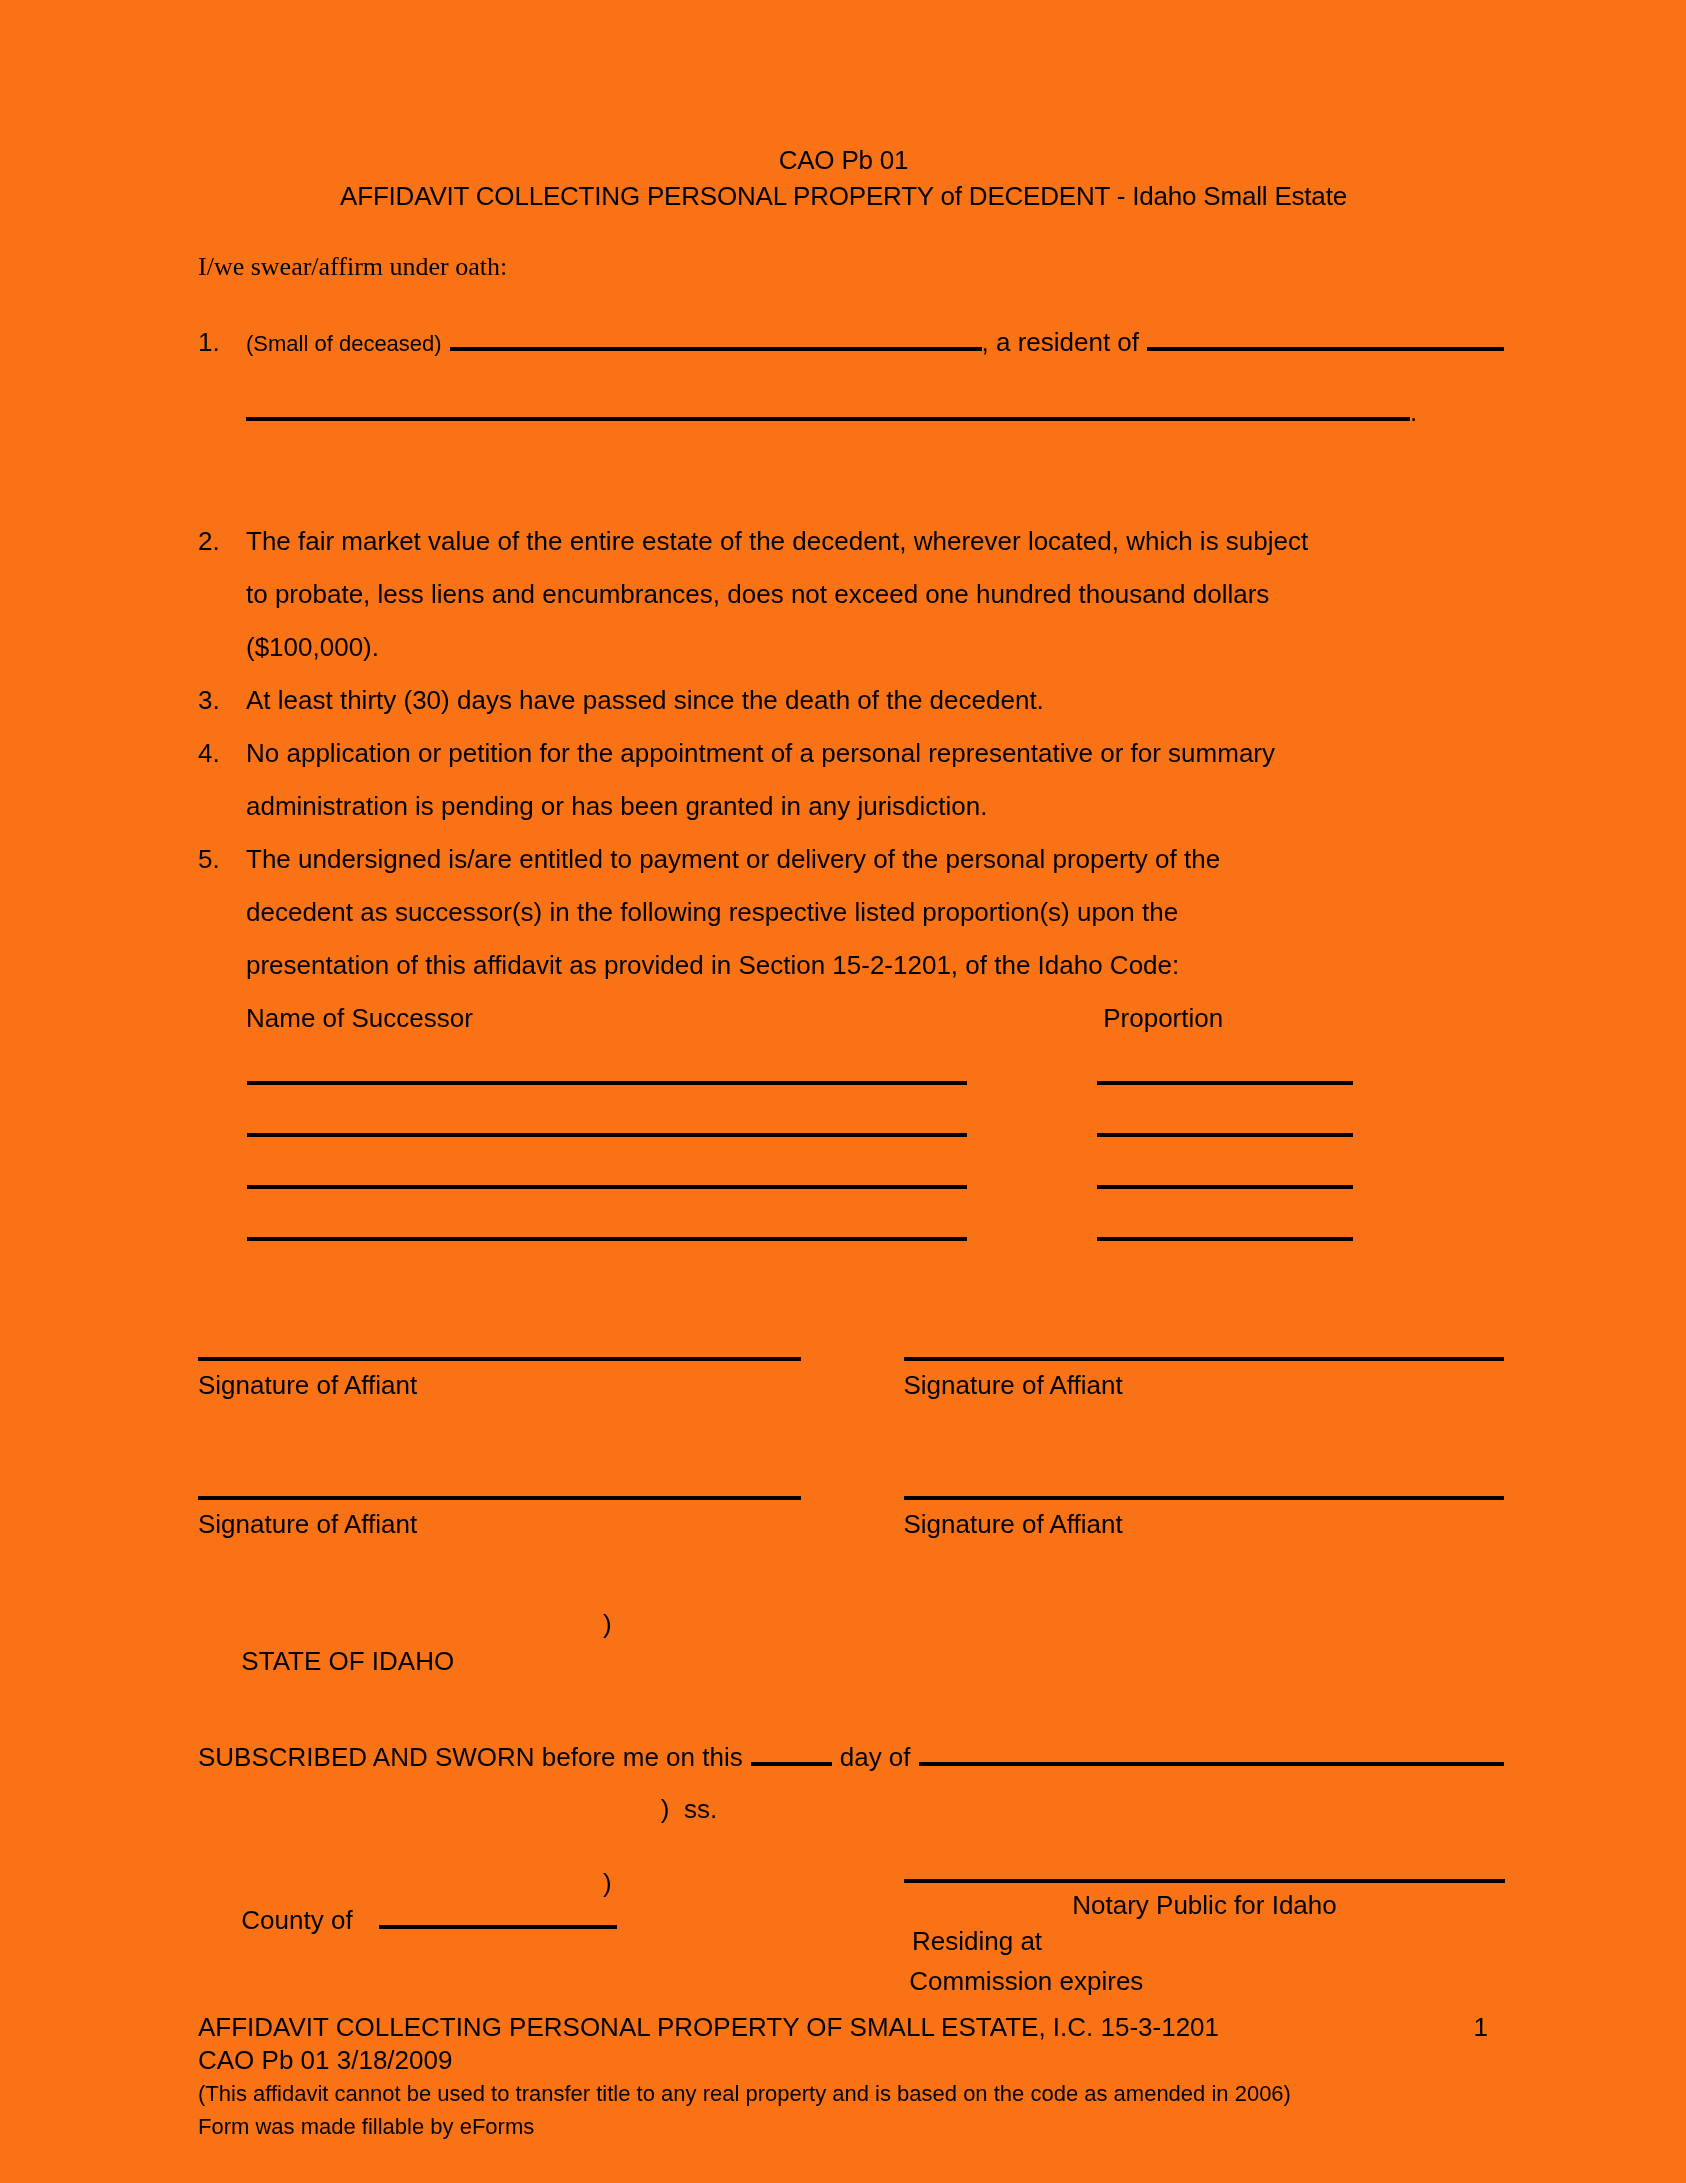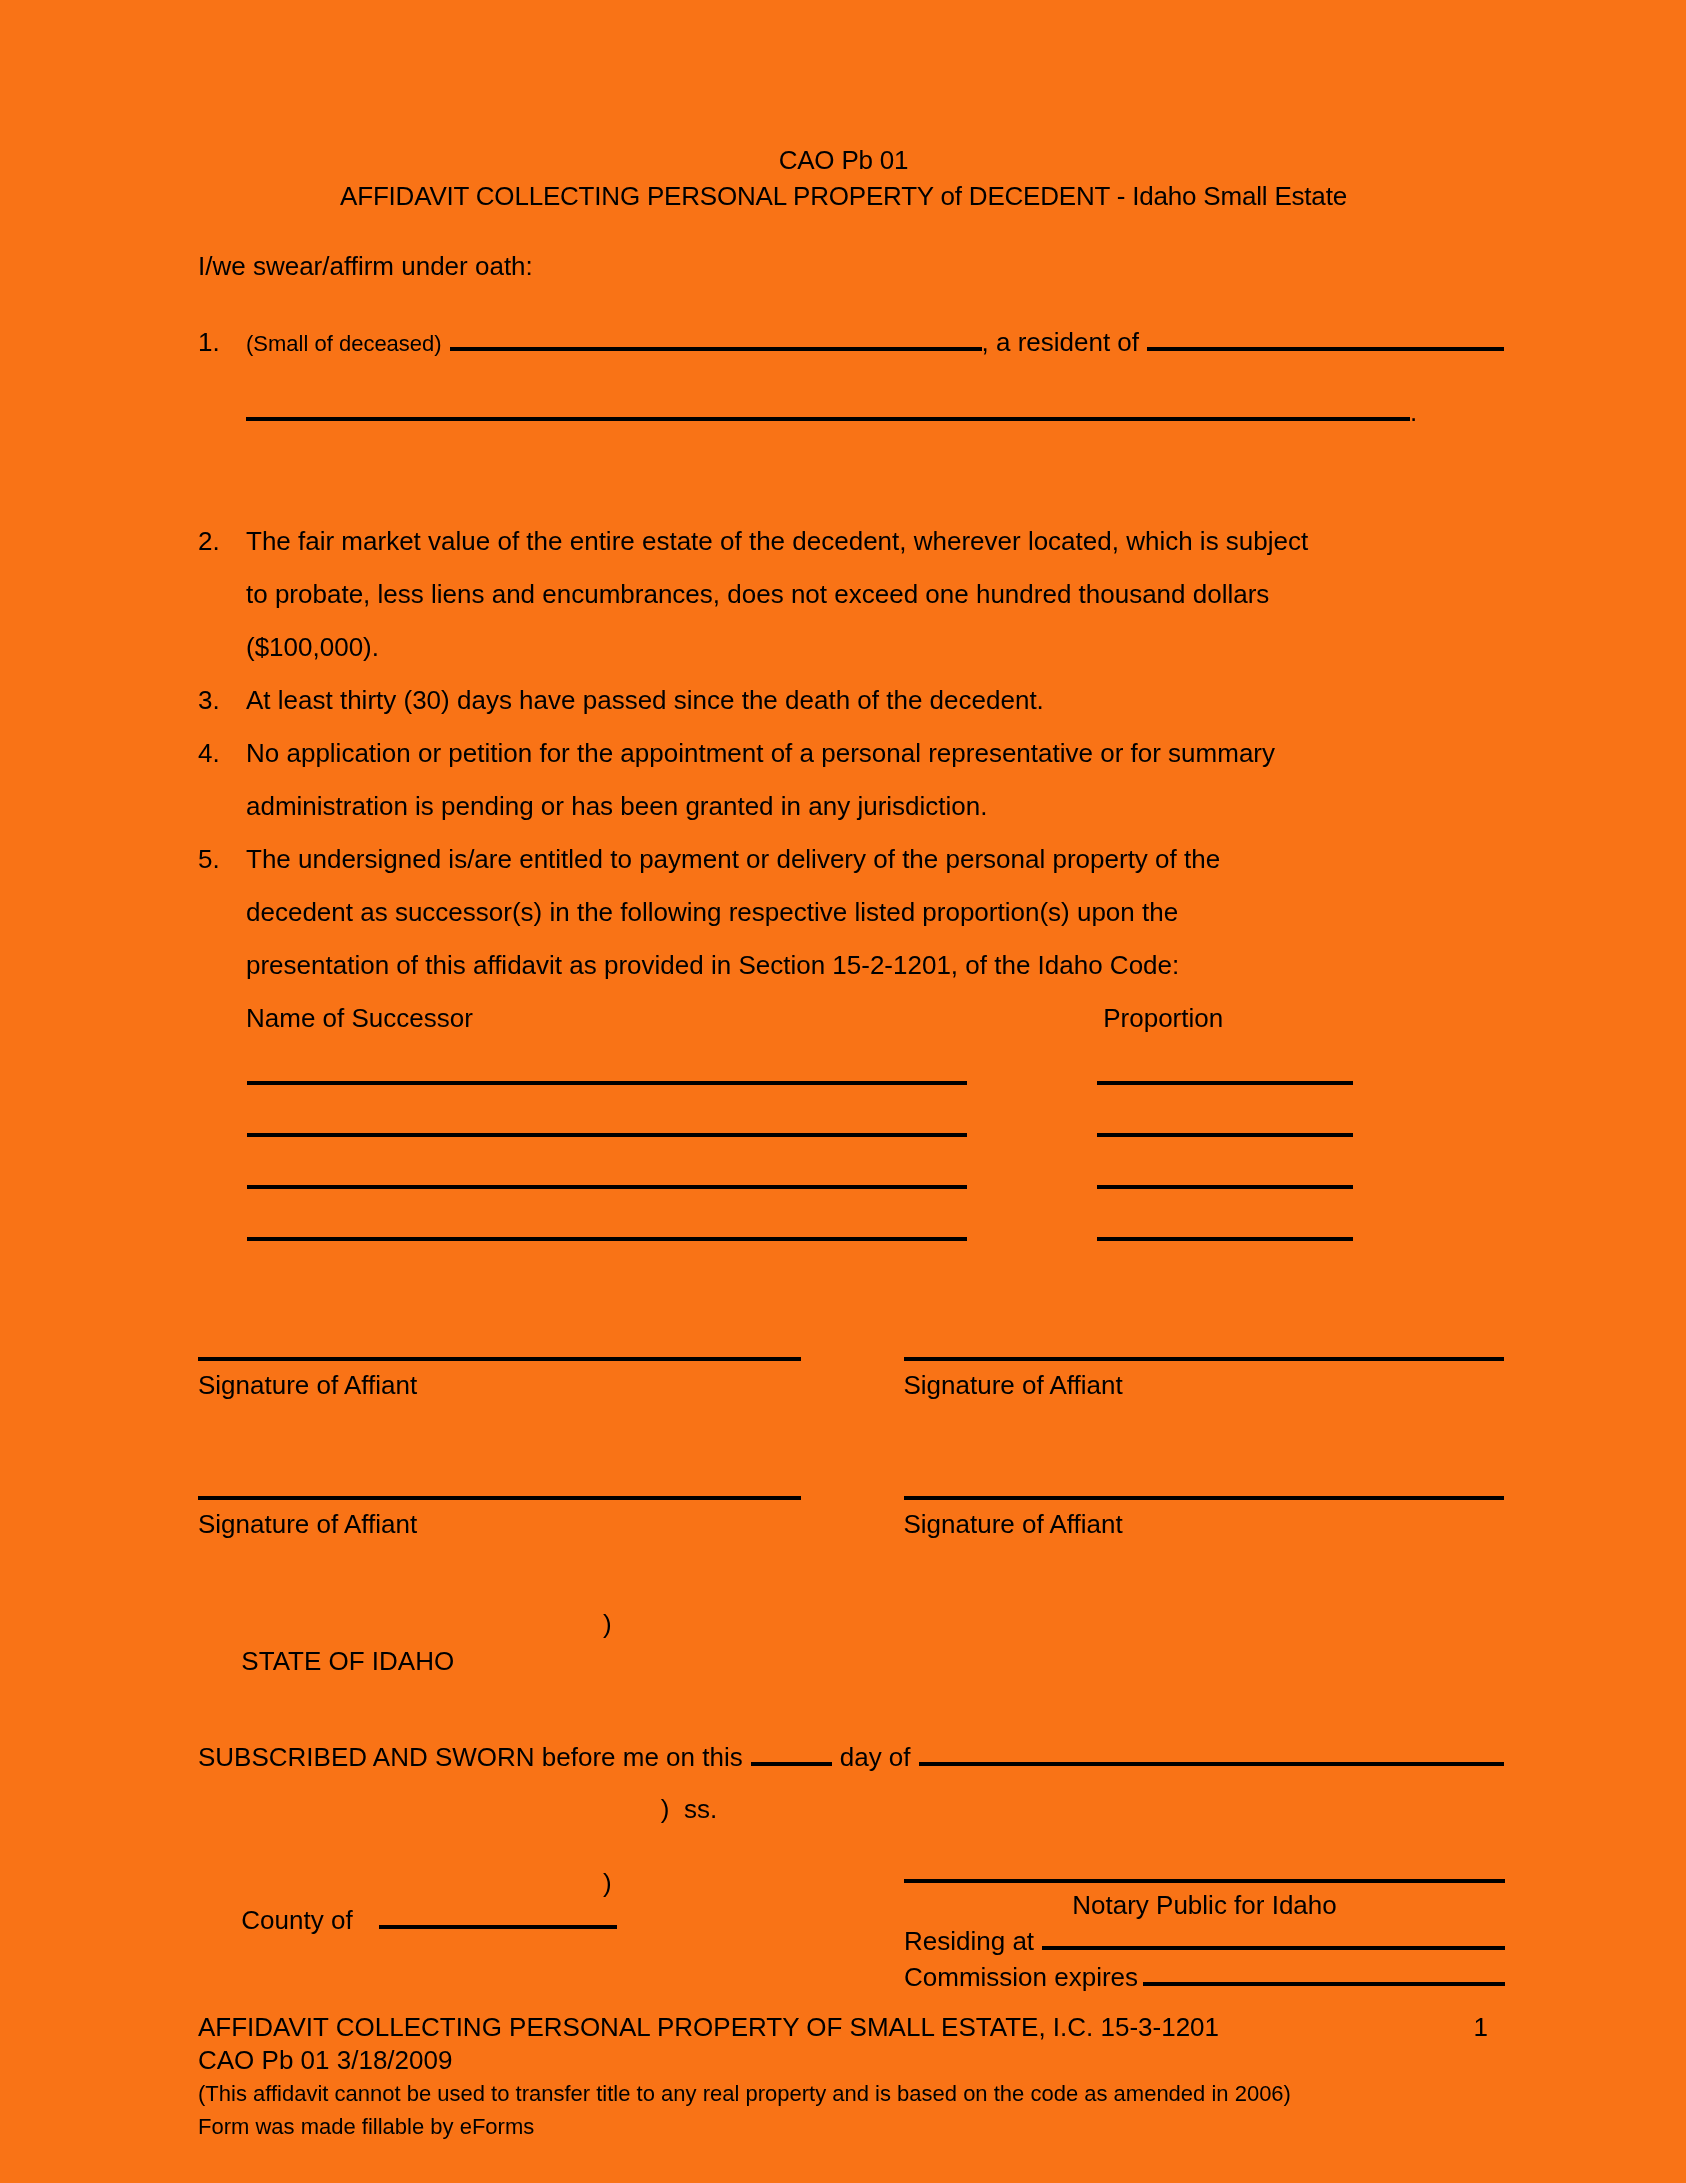--- a/index.html
+++ b/index.html
@@ -17,21 +17,21 @@
   
   .blank {
     display:inline-block; height:0; border-bottom:4px solid #000;
     flex-shrink:0; vertical-align:baseline;
   }
   .flexline { display:flex; align-items:baseline; }
   .flexline > span { white-space:pre; flex-shrink:0; }
   .gap { margin-left:8px; }
   
   .title-block { top:142px; left:0; width:1687px; line-height:36px; letter-spacing:-0.2px; }
-  .oath { top:248px; left:198px; line-height:37px; }
+  .oath { top:248px; left:198px; line-height:37px;font-family:Liberation Serif, serif; }
   
   .item1 { top:308px; left:198px; width:1306px; line-height:69px; }
   .item1 .numcol { width:48px; }
   
   .items { top:515px; left:198px; width:1306px; line-height:53px; }
   .item { position:relative; padding-left:48px; }
   .item .num { position:absolute; left:0; top:0; }
   .item .line { white-space:nowrap; }
   .cols-header span.namecol { display:inline-block; width:850px; }
   
@@ -55,21 +55,21 @@
   .venue .vline { position:relative; white-space:pre; }
   .venue .paren { position:absolute; left:405px; top:0; white-space:pre; }
   .venue .county-blank { width:238px; margin-left:26.5px; }
   
   .sworn { top:1739px; left:198px; width:1306px; line-height:37px; }
   .sworn .short { flex:0 0 81px; }
   .sworn .long  { flex:1; }
   
   .notary { top:1879px; left:904px; width:601px; line-height:36px;text-align:center; }
   .notary .nline { border-top:4px solid #000; height:0; margin-bottom:4px; }
-  .notary .flexline { width:100%; }
+  .notary .flexline { width:100%;flex-direction:column; }
   .notary .fill { flex:1; }
   
   .footer { top:2011px; left:198px; width:1290px; line-height:33px; }
   .footer .row1 { display:flex; justify-content:space-between; align-items:baseline; }
   .item1 .blank.grow1 { flex:1.49; }
   .item1 .blank.grow2 { flex:1; }
   .item1 .blank.growd { flex:0.56; }
   .item1 .blank.growp { flex:1; }
   .item1 .blank.l3 { width:1164px; flex:none; }
 </style>

